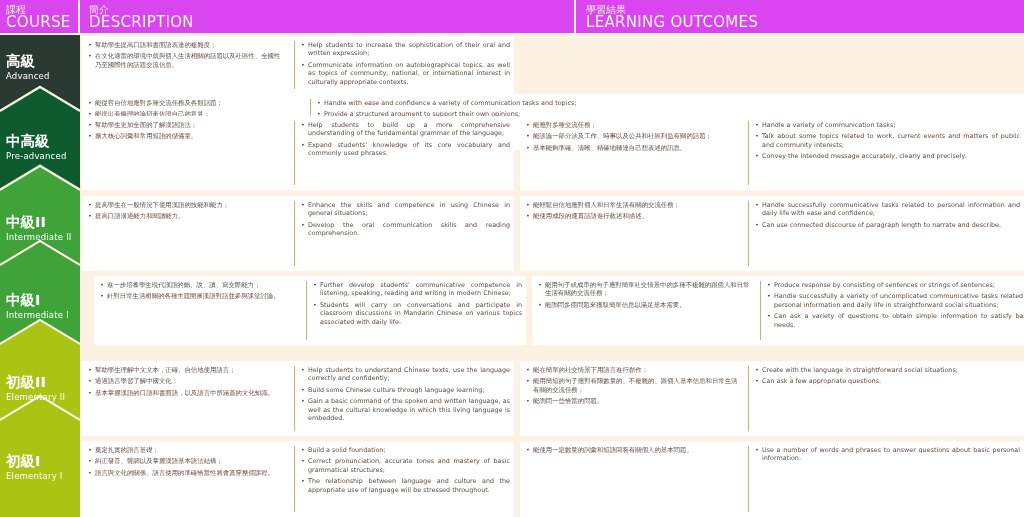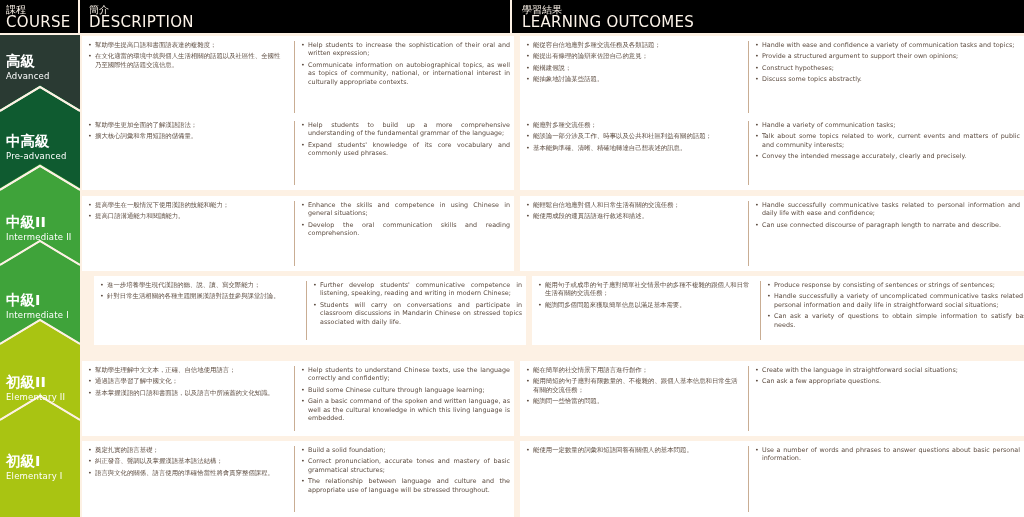--- a/index.html
+++ b/index.html
@@ -8,30 +8,30 @@
     background: #fdf1e4;
     font-family: "DejaVu Sans", "Liberation Sans", sans-serif;
     color: #5a4a3f;
     position: relative;
   }
   .header {
     position: absolute; top: 0; left: 0; width: 1024px; height: 33px;
     display: flex;
   }
   .hcell {
-    background: #000000;
+    background: #d946ef;
     color: #fdf4ea;
     height: 33px;
     padding: 4px 0 0 6px;
     border-right: 2px solid #fdf1e4;
   }
   .hcell .zh { font-size: 10px; line-height: 12px; display: block; }
   .hcell .en { font-size: 15px; line-height: 13px; display: block; letter-spacing: 0.3px; }
   .h-course { width: 80px; }
-  .h-desc { width: 432px; padding-left: 9px; }
+  .h-desc { width: 496px; padding-left: 9px; }
   .h-out { flex: 1; border-right: none; padding-left: 10px; }
 
   .levels {
     position: absolute; top: 35px; left: 0; width: 80px; height: 482px;
   }
   .level {
     position: absolute; left: 0; width: 80px;
     color: #ffffff;
   }
   .level .lbl {
@@ -155,21 +155,21 @@
   <div class="level" style="top:418px;">
     <div class="lbl">
       <span class="zh">初級I</span>
       <span class="en">Elementary I</span>
     </div>
   </div>
 </div>
 
 <div class="rows">
 
-  <div class="row" style="top:0px;height:82px;">
+  <div class="row" style="top:0px;height:82px;flex-direction:column;">
     <div class="cell cell-desc">
       <div class="col zh">
           <ul>
         <li>幫助學生提高口語和書面語表達的複雜度；</li>
         <li>在文化適當的環境中就與個人生活相關的話題以及社區性、全國性乃至國際性的話題交流信息。</li>
       </ul>
         </div>
       <div class="col en">
           <ul>
         <li>Help students to increase the sophistication of their oral and written expression;</li>
@@ -265,21 +265,21 @@
     <div class="cell cell-desc">
       <div class="col zh">
           <ul>
         <li>進一步培養學生現代漢語的聽、說、讀、寫交際能力；</li>
         <li>針對日常生活相關的各種主題開展漢語對話並參與課堂討論。</li>
       </ul>
         </div>
       <div class="col en">
           <ul>
         <li>Further develop students' communicative competence in listening, speaking, reading and writing in modern Chinese;</li>
-        <li>Students will carry on conversations and participate in classroom discussions in Mandarin Chinese on stressed topics associated with daily life.</li>
+        <li>Students will carry on conversations and participate in classroom discussions in Mandarin Chinese on various topics associated with daily life.</li>
       </ul>
         </div>
     </div>
     <div class="cell cell-out">
       <div class="col zh">
           <ul>
         <li>能用句子或成串的句子應對簡單社交情景中的多種不複雜的跟個人和日常生活有關的交流任務；</li>
         <li>能詢問多個問題來獲取簡單信息以滿足基本需要。</li>
       </ul>
         </div>

